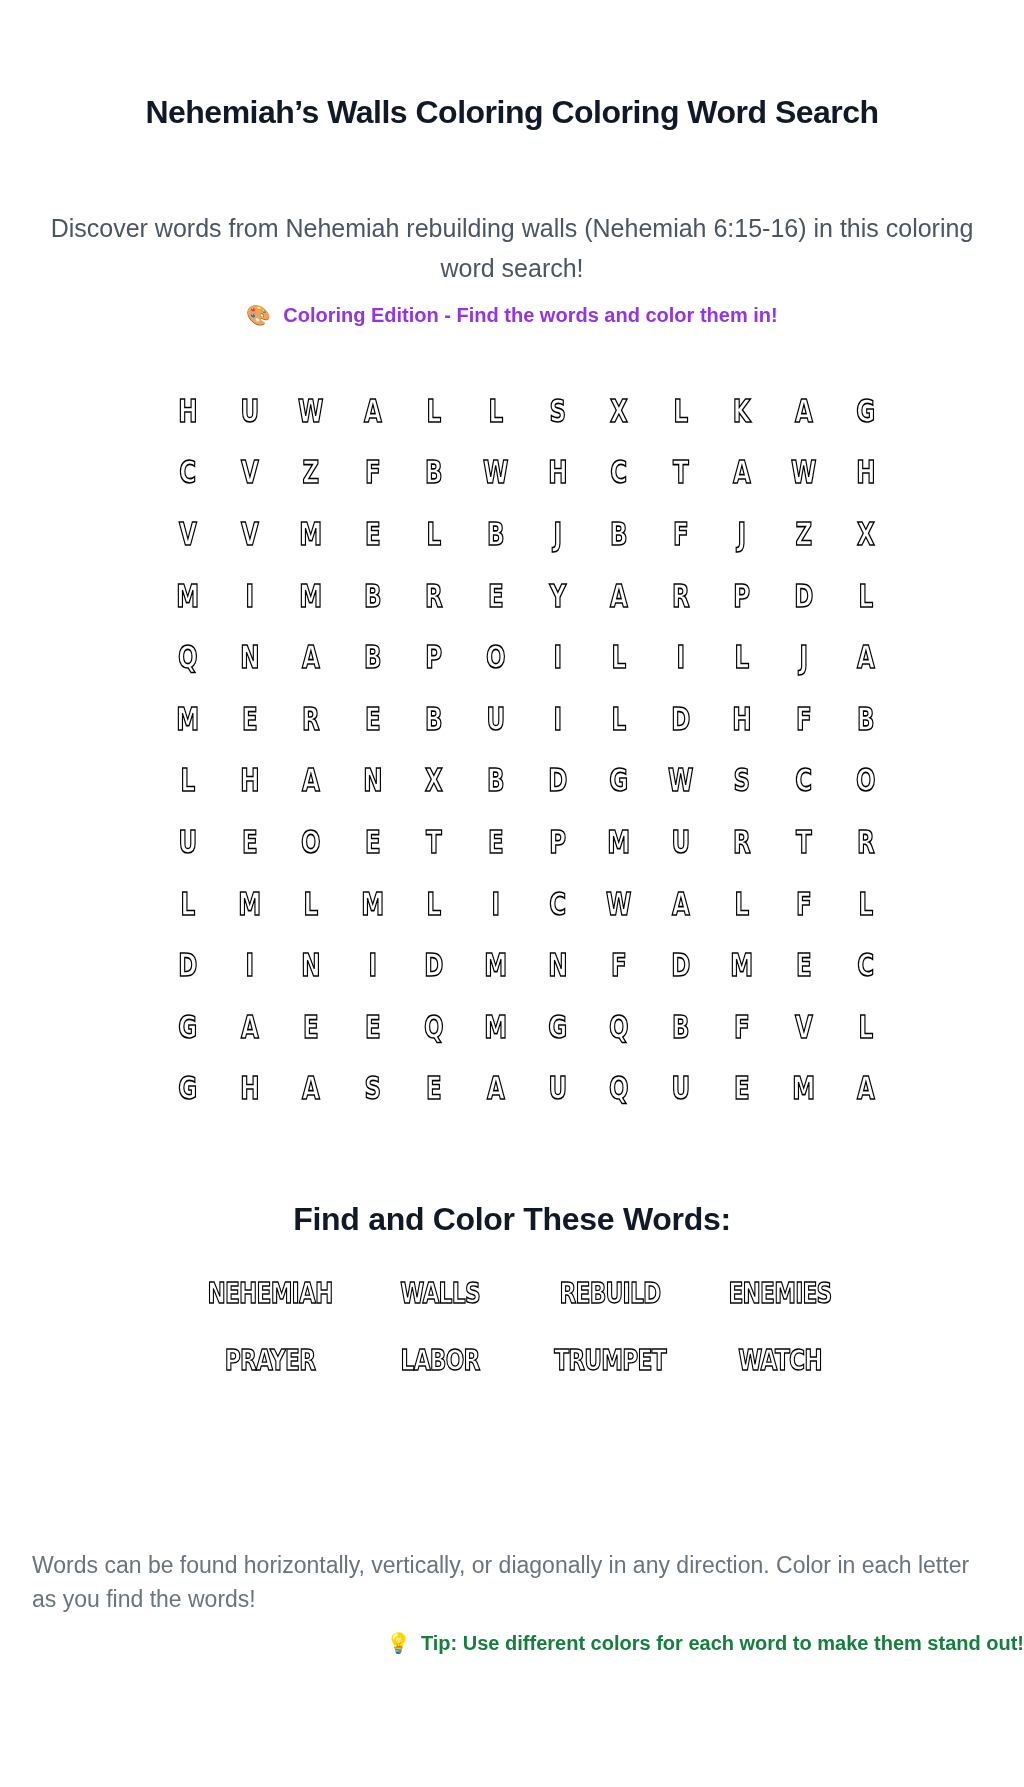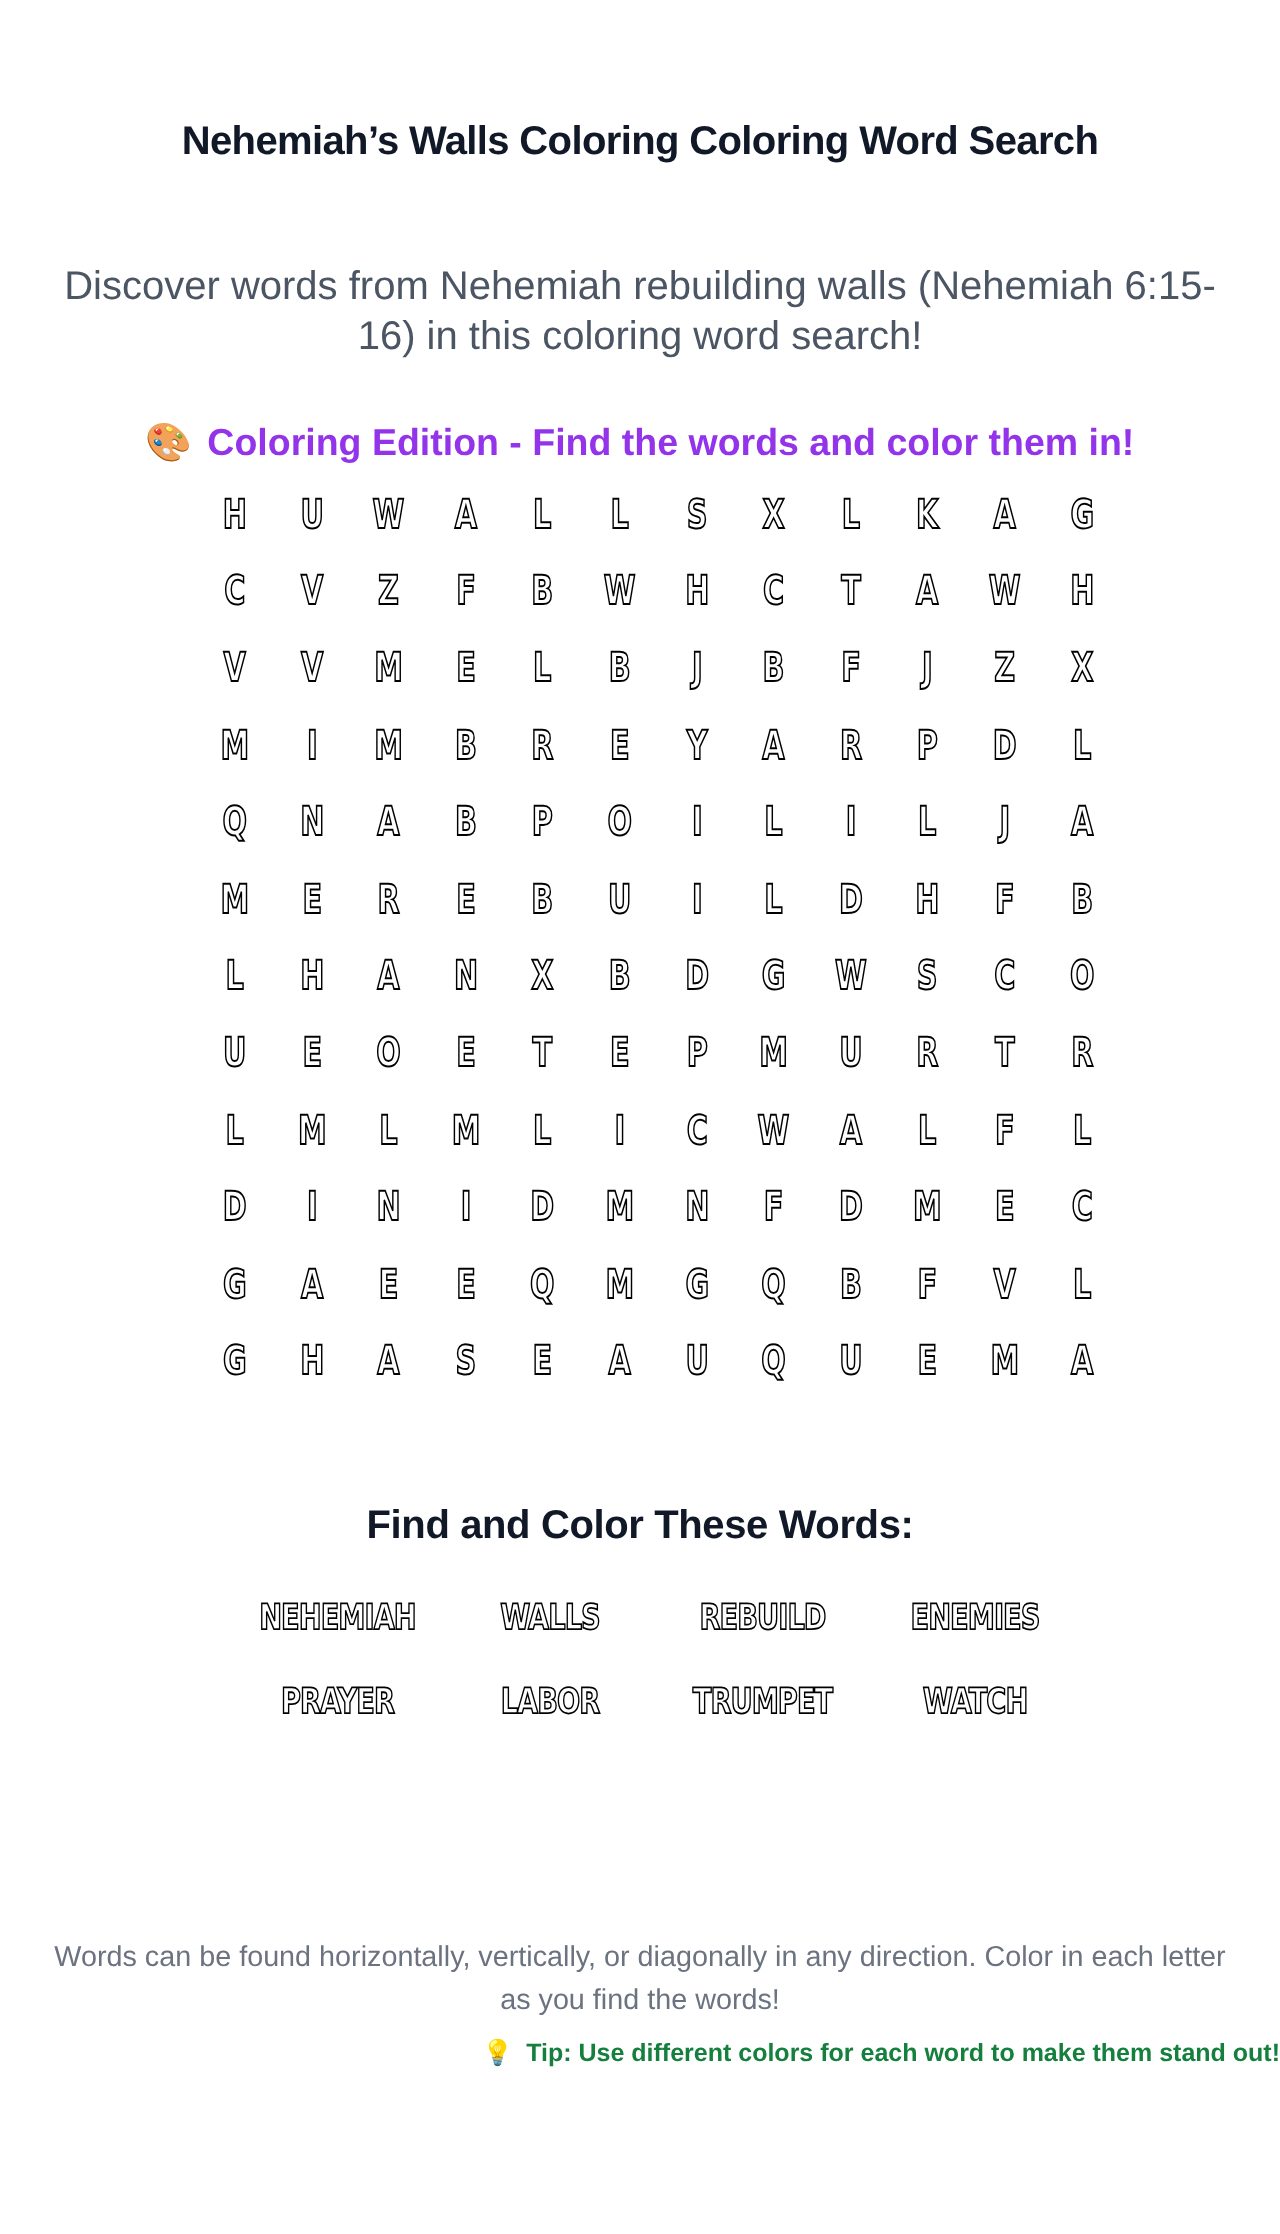--- a/index.html
+++ b/index.html
@@ -28,34 +28,33 @@
       color: #111827;
       letter-spacing: -0.5px;
     }
     .subtitle {
       position: absolute;
       left: 0; right: 0;
       top: 208px;
       margin: 0 auto;
       width: 940px;
       text-align: center;
-      font-size: 32px;
+      font-size: 25px;
       line-height: 40px;
       color: #4b5563;
     }
     .edition {
       position: absolute;
       left: 0; right: 0;
       top: 300px;
       text-align: center;
-      font-size: 30px;
+      font-size: 20px;
       font-weight: 600;
       color: #9333ea;
       line-height: 30px;
-      margin-top: 40px;
     }
     .edition .emoji { margin-right: 12px; font-weight: 400; }
 
     .grid {
       position: absolute;
       left: 157px;
       top: 380px;
       display: grid;
       grid-template-columns: repeat(12, 61.6px);
       grid-auto-rows: 61.6px;
@@ -103,21 +102,20 @@
       letter-spacing: -1px;
       transform: scaleX(0.78);
     }
 
     .instructions {
       position: absolute;
       left: 0; right: 0;
       top: 1548px;
       margin: 0 auto;
       width: 960px;
-      text-align: center;
       font-size: 23px;
       line-height: 34px;
       color: #6b7280;
     }
     .tip {
       position: absolute;
       left: 0; right: 0;
       top: 1628px;
       text-align: right;
       font-size: 20px;

